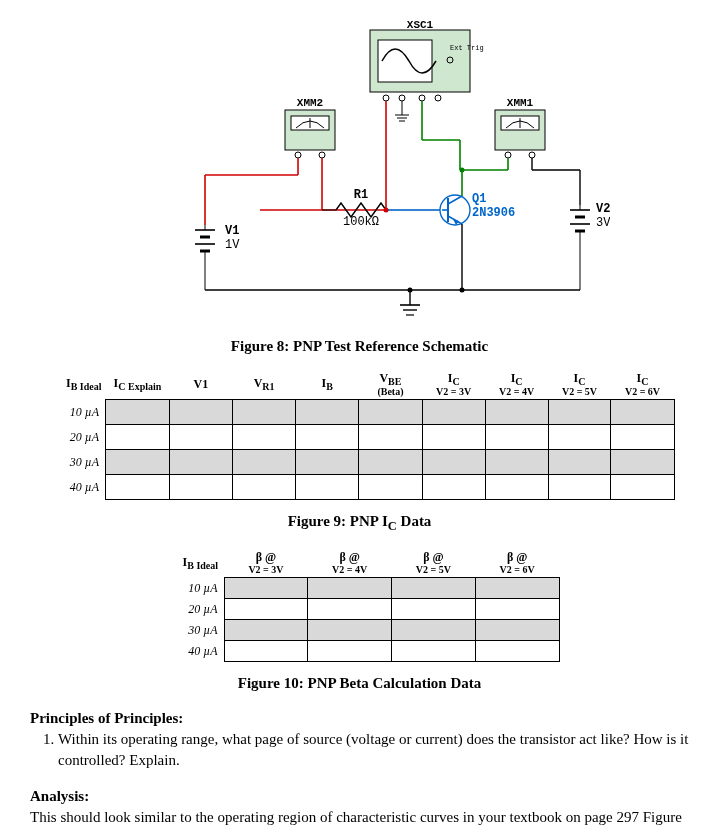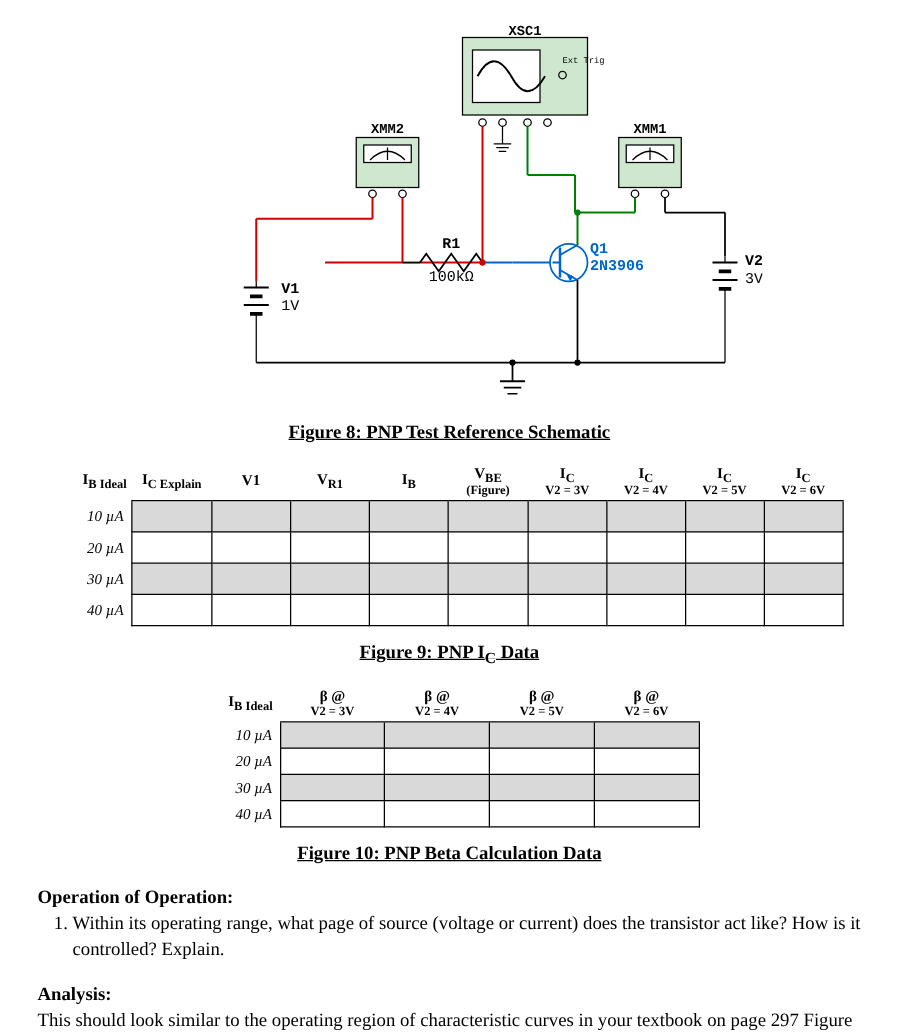--- a/index.html
+++ b/index.html
@@ -17,21 +17,20 @@
     margin: 0 auto 8px auto;
     position: relative;
     font-family: Liberation Mono, monospace;
   }
   .schematic-svg { display:block; margin:0 auto; }
   .caption {
     text-align: center;
     font-weight: bold;
     font-size: 15px;
     margin: 6px 0 14px 0;
-    text-decoration: underline;
   }
   table.datatable {
     border-collapse: collapse;
     margin: 13px auto;
   }
   table.datatable th, table.datatable td {
     font-size: 12px;
     text-align: center;
     vertical-align: middle;
   }
@@ -210,21 +209,21 @@
 <div class="caption">Figure 8: PNP Test Reference Schematic</div>
 
 <table class="datatable t9">
 <thead>
 <tr>
   <th style="text-align:right"><span>I</span><sub>B Ideal</sub></th>
   <th><span>I</span><sub>C Explain</sub></th>
   <th>V1</th>
   <th><span>V</span><sub>R1</sub></th>
   <th><span>I</span><sub>B</sub></th>
-  <th><span>V</span><sub>BE</sub><span class="subline">(Figure)</span></th>
+  <th><span>V</span><sub>BE</sub><span class="subline">(Beta)</span></th>
   <th><span>I</span><sub>C</sub><span class="subline">V2 = 3V</span></th>
   <th><span>I</span><sub>C</sub><span class="subline">V2 = 4V</span></th>
   <th><span>I</span><sub>C</sub><span class="subline">V2 = 5V</span></th>
   <th><span>I</span><sub>C</sub><span class="subline">V2 = 6V</span></th>
 </tr>
 </thead>
 <tbody>
   <tr class="shade">
         <td class="rowlabel">10 µA</td>
         <td class="cell"></td>
@@ -315,19 +314,19 @@
         <td class="rowlabel">40 µA</td>
         <td class="cell"></td>
         <td class="cell"></td>
         <td class="cell"></td>
         <td class="cell"></td>
       </tr>
 </tbody>
 </table>
 <div class="caption">Figure 10: PNP Beta Calculation Data</div>
 
-<div class="section-head">Operation of Operation:</div>
+<div class="section-head">Principles of Principles:</div>
 <ol class="principles">
   <li>Within its operating range, what page of source (voltage or current) does the transistor act like? How is it controlled? Explain.</li>
 </ol>
 
 <div class="section-head" style="">Analysis:</div>
 <div class="analysis-body">This should look similar to the operating region of characteristic curves in your textbook on page 297 Figure 5.14 below:</div>
 
 </body></html>

